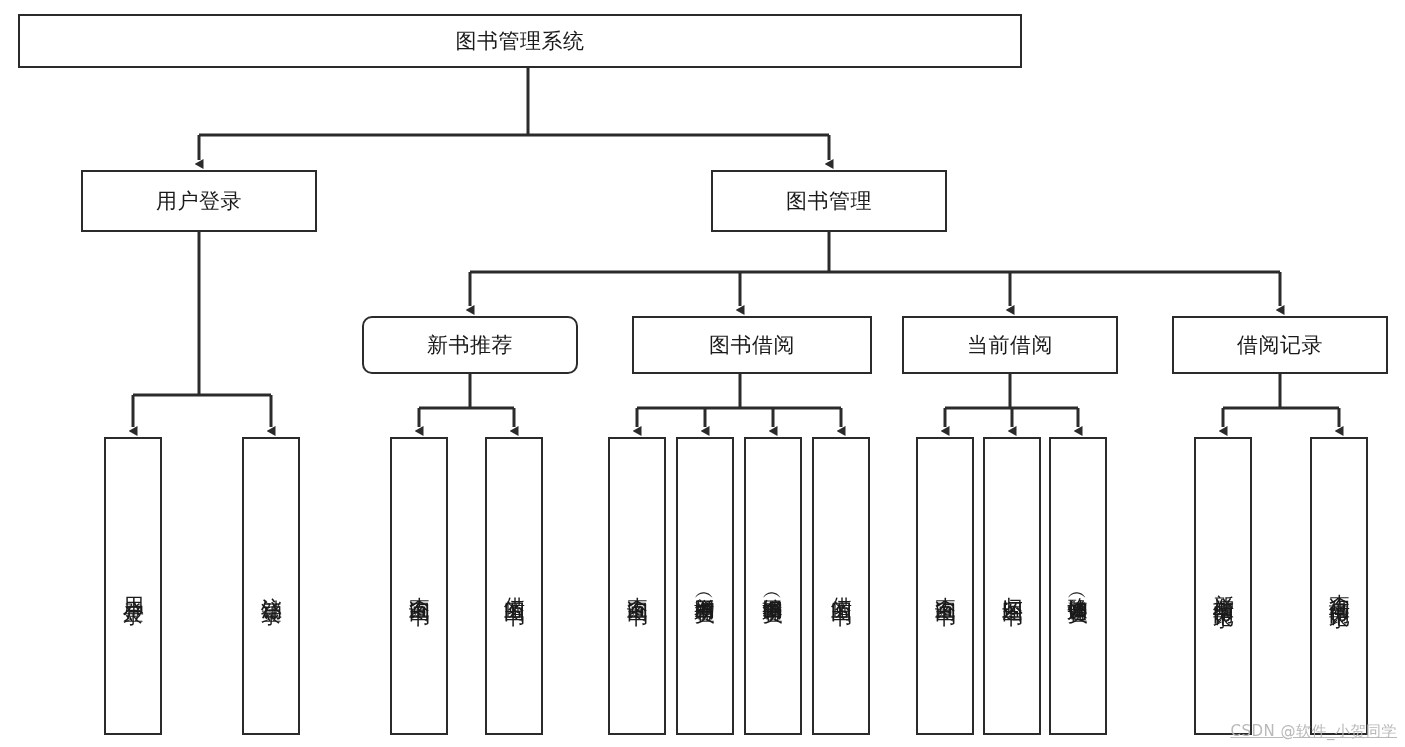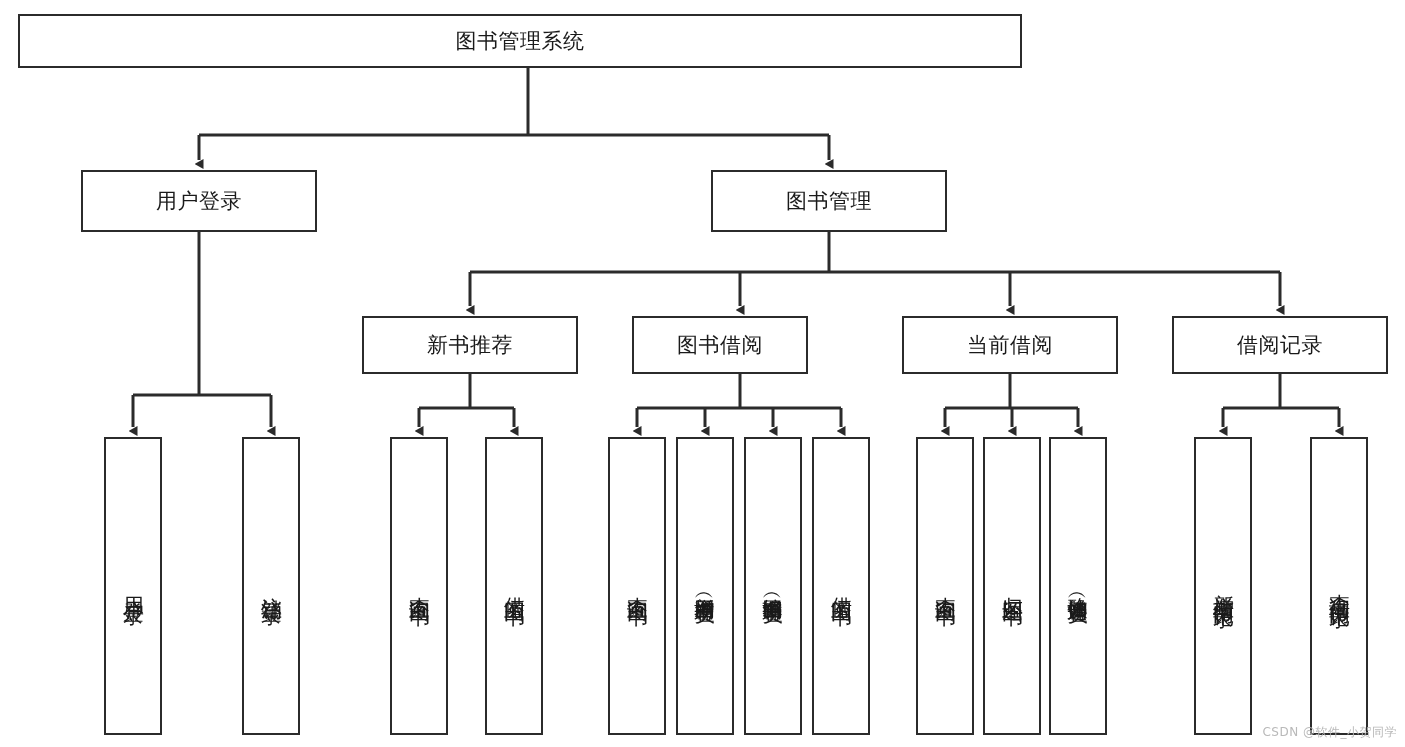--- a/index.html
+++ b/index.html
@@ -55,25 +55,26 @@
     line-height: 1;
   }
   .node.vertical.tight .node-label {
     letter-spacing: 1px;
     font-size: 20px;
   }
   #watermark {
     position: absolute;
     right: 8px;
     bottom: 6px;
-    font-size: 12px;
+    font-size: 15px;
     color: #b9b9b9;
     letter-spacing: 0.5px;
     z-index: 5;
     white-space: nowrap;
+    text-decoration: underline;
   }
 </style>
 </head>
 <body>
 
 <div id="diagram-root">
 
   <svg id="edges-layer" viewBox="0 0 1405 747" xmlns="http://www.w3.org/2000/svg">
     <defs>
       <marker id="arrowhead" markerWidth="10" markerHeight="9" refX="1" refY="4.5" orient="auto" markerUnits="userSpaceOnUse">
@@ -128,24 +129,24 @@
     <span class="node-label">图书管理系统</span>
   </div>
 
   <div class="node" style="left: 81px; top: 170px; width: 236px; height: 62px;">
     <span class="node-label">用户登录</span>
   </div>
   <div class="node" style="left: 711px; top: 170px; width: 236px; height: 62px; justify-content: center;">
     <span class="node-label">图书管理</span>
   </div>
 
-  <div class="node" style="left: 362px; top: 316px; width: 216px; height: 58px;">
+  <div class="node" style="left: 362px; top: 316px; width: 216px; height: 58px; border-radius: 10px;">
     <span class="node-label">新书推荐</span>
   </div>
-  <div class="node" style="left: 632px; top: 316px; width: 176px; height: 58px;">
+  <div class="node" style="left: 632px; top: 316px; width: 240px; height: 58px;">
     <span class="node-label">图书借阅</span>
   </div>
   <div class="node" style="left: 1172px; top: 316px; width: 216px; height: 58px;">
     <span class="node-label">借阅记录</span>
   </div>
   <div class="node" style="left: 902px; top: 316px; width: 216px; height: 58px;">
     <span class="node-label">当前借阅</span>
   </div>
 
   <div class="node vertical" style="left: 104px; top: 437px; width: 58px; height: 298px;">

